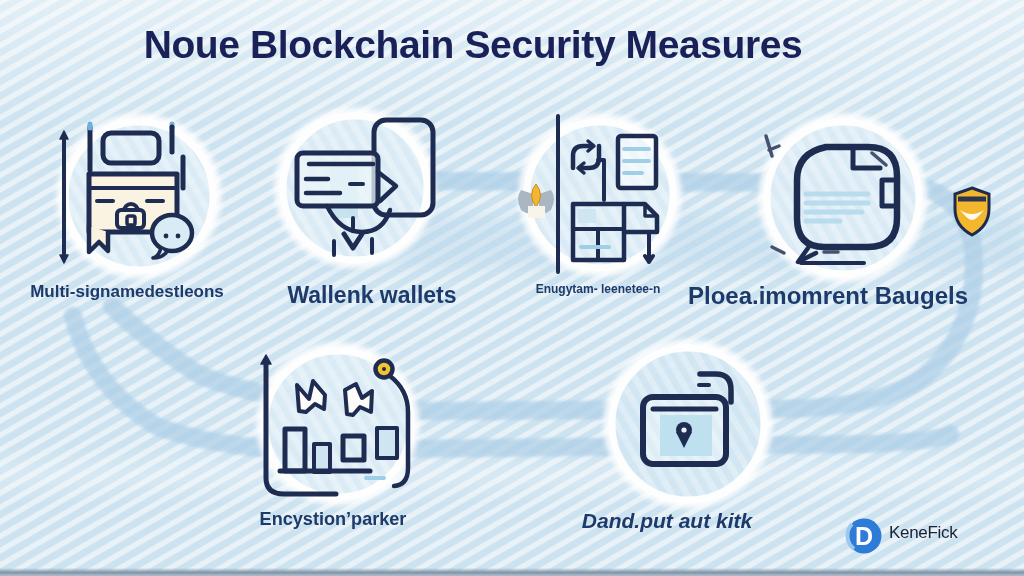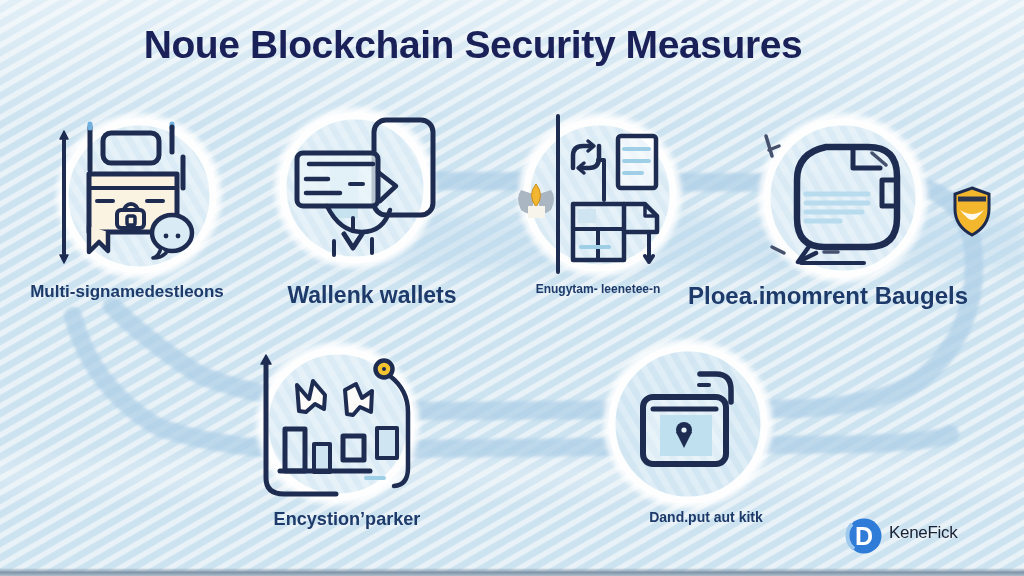--- a/index.html
+++ b/index.html
@@ -176,19 +176,19 @@
       <text x="864" y="545" font-size="25" font-weight="bold" fill="#ffffff" text-anchor="middle" font-family="Liberation Sans">D</text>
     </g>
   </svg>
 
   <div class="title">Noue Blockchain Security Measures</div>
 
   <div class="lbl" style="left:127px;top:282px;font-size:17px;">Multi-signamedestleons</div>
   <div class="lbl" style="left:372px;top:282px;font-size:23px;">Wallenk wallets</div>
   <div class="lbl" style="left:598px;top:282px;font-size:12px;">Enugytam- leenetee-n</div>
   <div class="lbl" style="left:828px;top:282px;font-size:24px;">Ploea.imomrent Baugels</div>
-  <div class="lbl" style="left:333px;top:509px;font-size:18.1px;margin-left:14px;">Encystion’parker</div>
-  <div class="lbl" style="left:706px;top:509px;font-size:14px;">Dand.put aut kitk</div>
+  <div class="lbl" style="left:333px;top:509px;font-size:18.1px;">Encystion’parker</div>
+  <div class="lbl" style="left:667px;top:509px;font-size:21px;font-style:italic;">Dand.put aut kitk</div>
 
   <div class="logo">KeneFick</div>
 
   <div style="position:absolute;left:0;top:568px;width:1024px;height:8px;background:linear-gradient(rgba(185,199,212,0),#8195a8 55%,#aebfcd)"></div>
 </div>
 
 </body></html>

